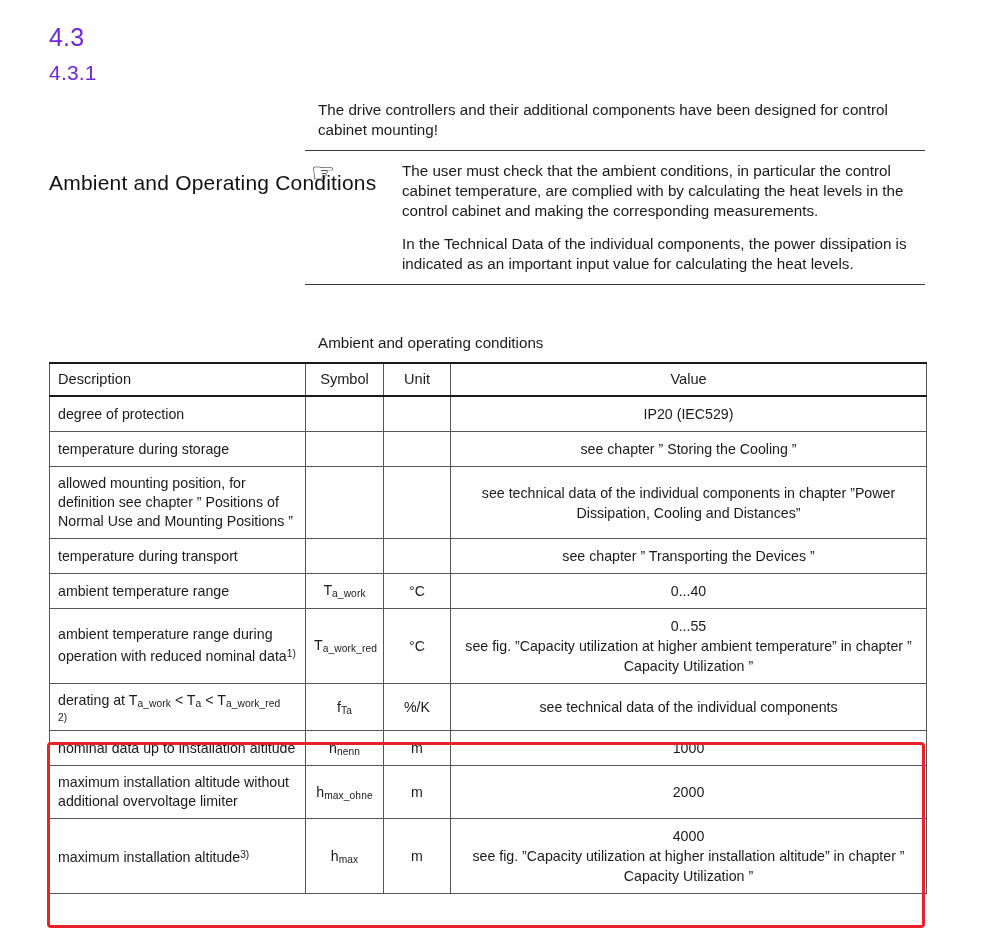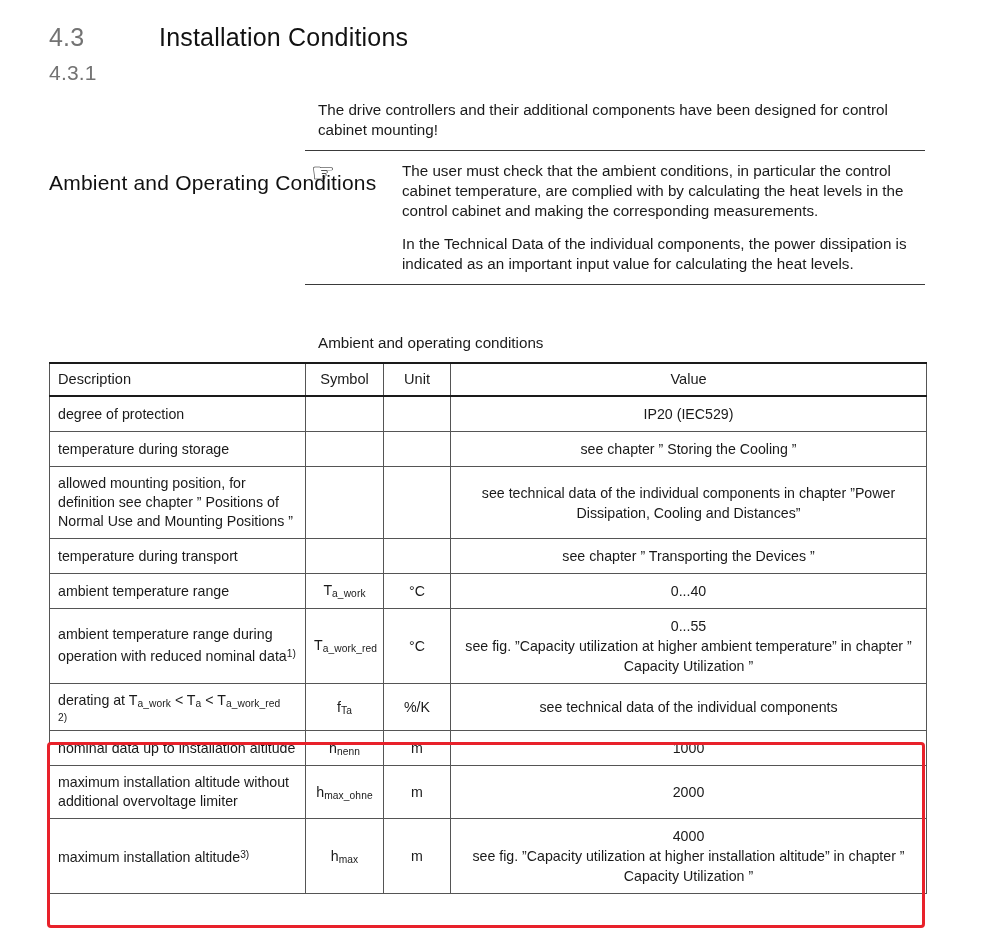--- a/index.html
+++ b/index.html
@@ -30,21 +30,21 @@
   #h-sub {
     position: absolute;
     left: 49px;
     top: 61px;
     width: 880px;
     flex-direction: column;
   }
   .h-num {
     font-size: 25px;
     letter-spacing: 0.2px;
-    color: #737373;
+    color: #6d28d9;
     width: 110px;
     flex: 0 0 110px;
   }
   .h-num.sub { font-size: 21px; }
   .h-text {
     font-size: 25px;
     letter-spacing: 0.2px;
     color: #111;
   }
   .h-text.sub { font-size: 21px; }
@@ -179,21 +179,20 @@
     border-radius: 4px;
     box-sizing: border-box;
     pointer-events: none;
   }
 </style>
 </head>
 <body>
 
 <div class="heading-row" id="h-sec">
   <span class="h-num">4.3</span>
-  <span class="h-text">Installation Conditions</span>
 </div>
 
 <div class="heading-row" id="h-sub">
   <span class="h-num sub">4.3.1</span>
   <span class="h-text sub">Ambient and Operating Conditions</span>
 </div>
 
 <div id="intro">The drive controllers and their additional components have been designed for control cabinet mounting!</div>
 
 <div id="note">

